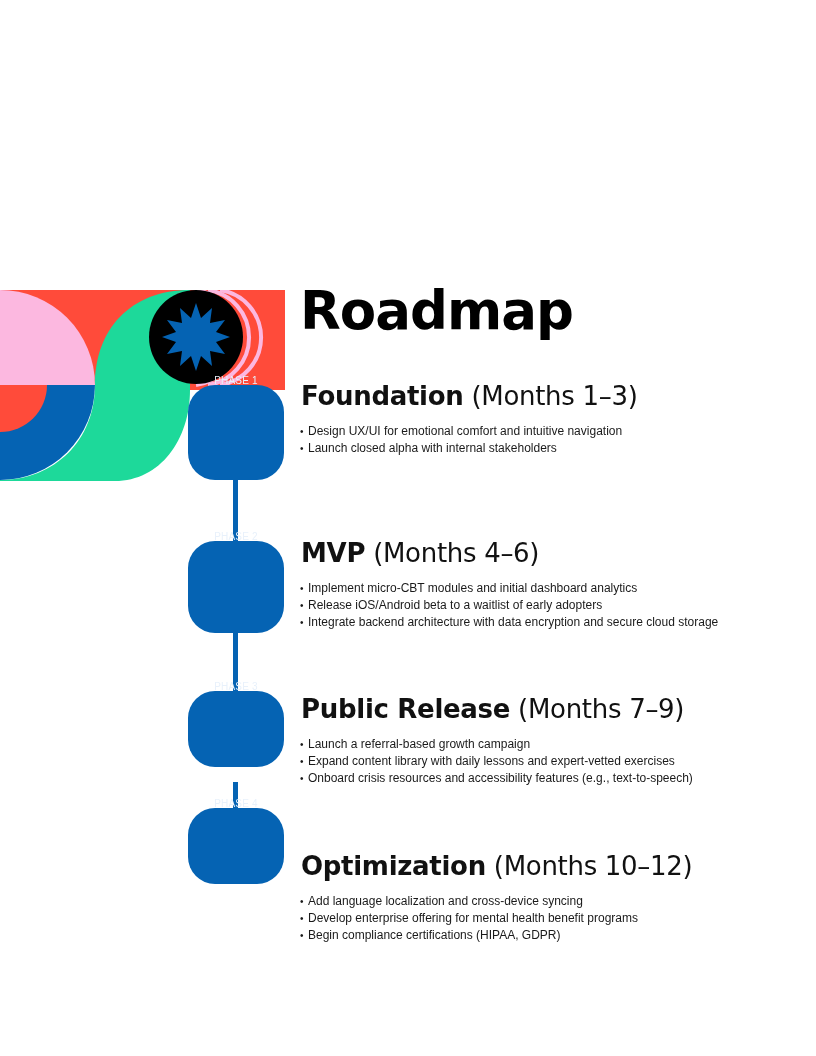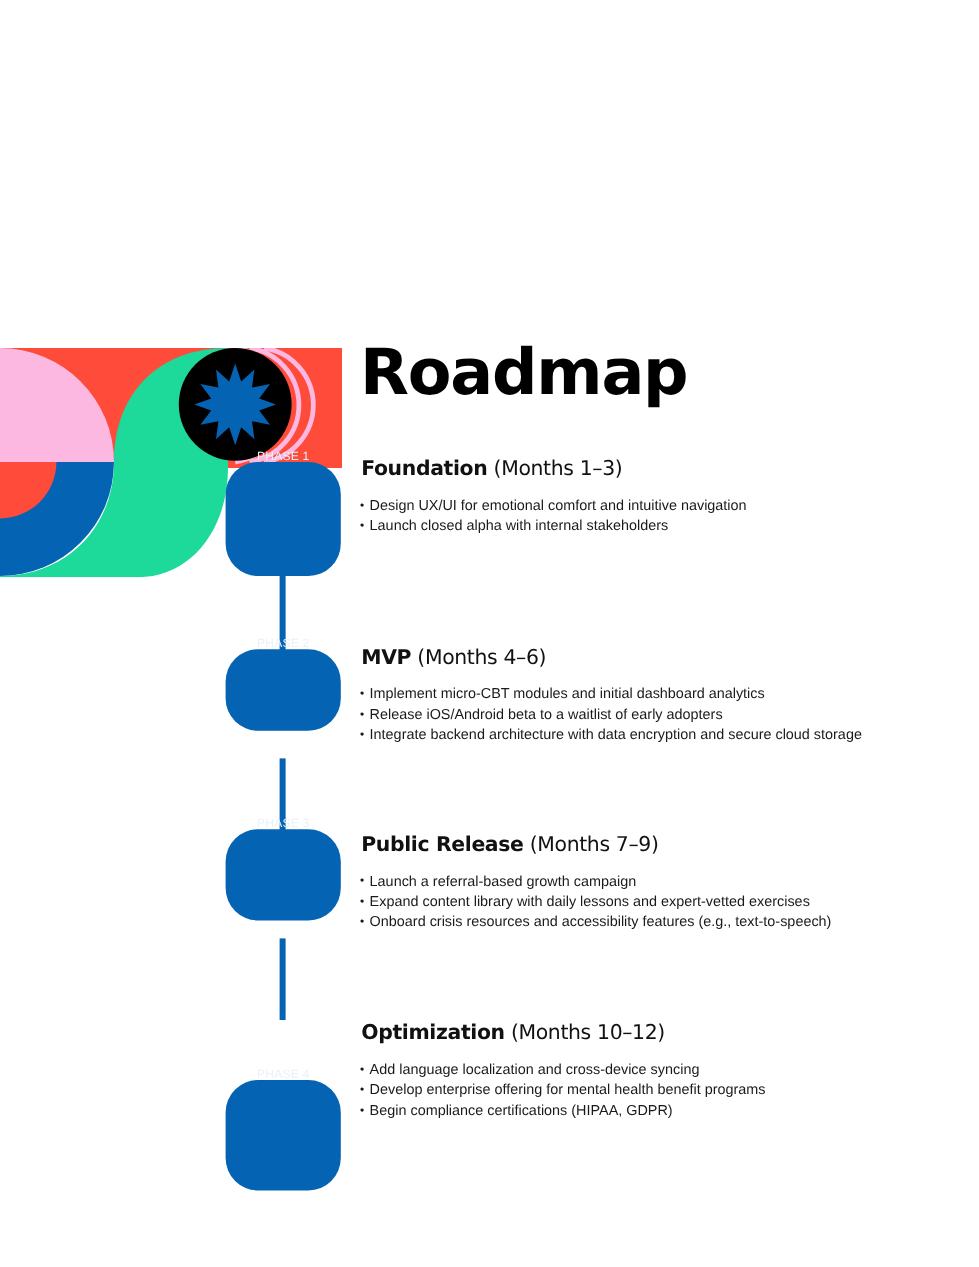--- a/index.html
+++ b/index.html
@@ -19,21 +19,21 @@
     font-size:10px; letter-spacing:0.2px;border-radius:27px;
   }
   .phase-box span { margin-top:-10px; }
   .title {
     position:absolute; left:300px; top:280px;
     font-family:"DejaVu Sans", sans-serif; font-weight:bold;
     font-size:53px; letter-spacing:-1px; color:#000;
   }
   .section { position:absolute; left:301px; width:460px; }
   .section h2 {
-    margin:0; font-size:17px; font-weight:normal; color:#111;
+    margin:0; font-size:26px; font-weight:normal; color:#111;
     font-family:"DejaVu Sans", sans-serif; letter-spacing:-0.3px;
   }
   .section h2 b { font-weight:bold; }
   .section ul { list-style:none; margin:12px 0 0 0; padding:0; }
   .section li {
     font-size:12px; line-height:17px; color:#1a1a1a;
     padding-left:7px; position:relative;
   }
   .section li::before {
     content:"•"; position:absolute; left:-1px; top:0; font-size:10px;
@@ -71,27 +71,27 @@
   </g>
 </svg>
 
 <div class="timeline-line" style="top:478px;height:66px;"></div>
 <div class="timeline-line" style="top:632px;height:62px;"></div>
 <div class="timeline-line" style="top:782px;height:68px;"></div>
 
 <div class="phase-box" style="top:385px;height:95px;">
   <span>PHASE 1</span>
 </div>
-<div class="phase-box" style="top:541px;height:68px;">
+<div class="phase-box" style="top:541px;height:92px;">
   <span>PHASE 2</span>
 </div>
 <div class="phase-box" style="top:691px;height:76px;">
   <span>PHASE 3</span>
 </div>
-<div class="phase-box" style="top:900px;height:92px;">
+<div class="phase-box" style="top:808px;height:76px;">
   <span>PHASE 4</span>
 </div>
 
 <div class="title">Roadmap</div>
 
 <div class="section" style="top:381px;">
   <h2><b>Foundation</b> <span>(Months 1–3)</span></h2>
   <ul>
     <li>Design UX/UI for emotional comfort and intuitive navigation</li>
     <li>Launch closed alpha with internal stakeholders</li>

